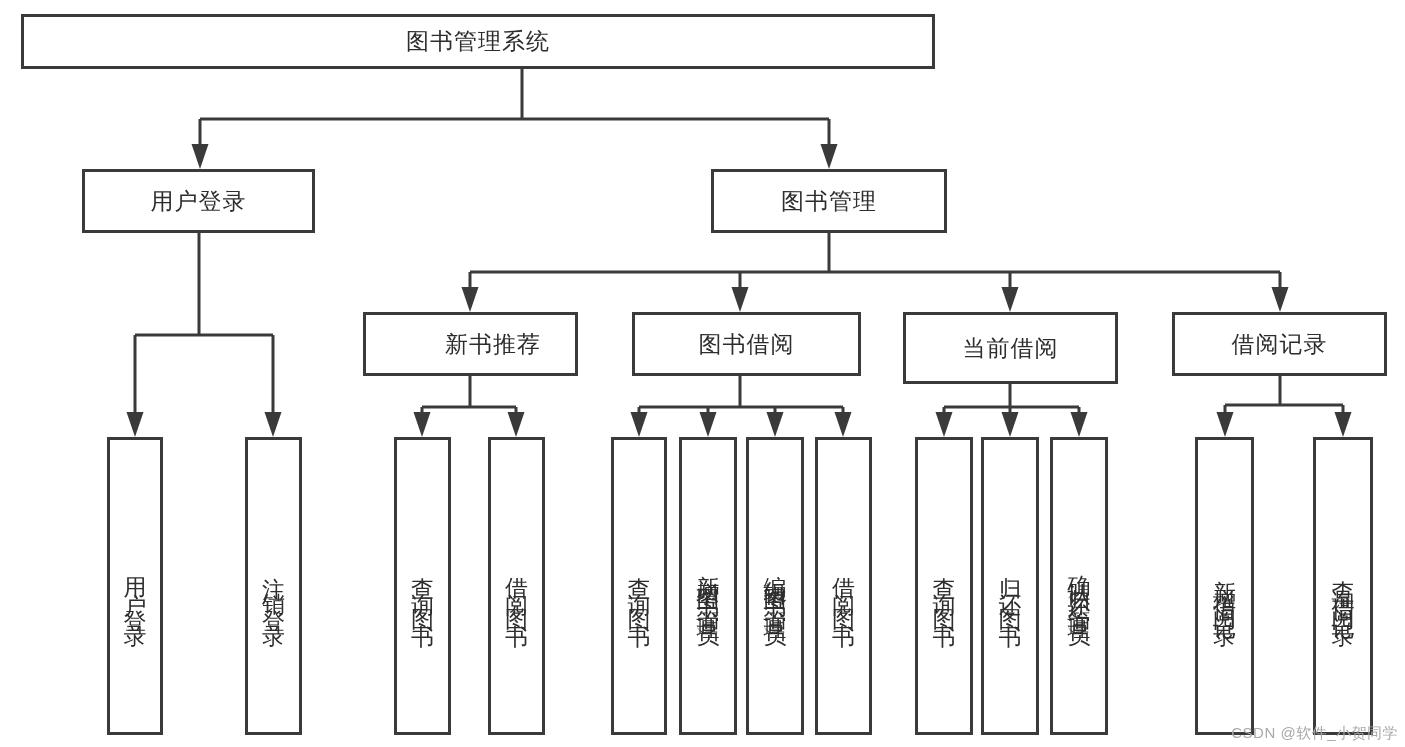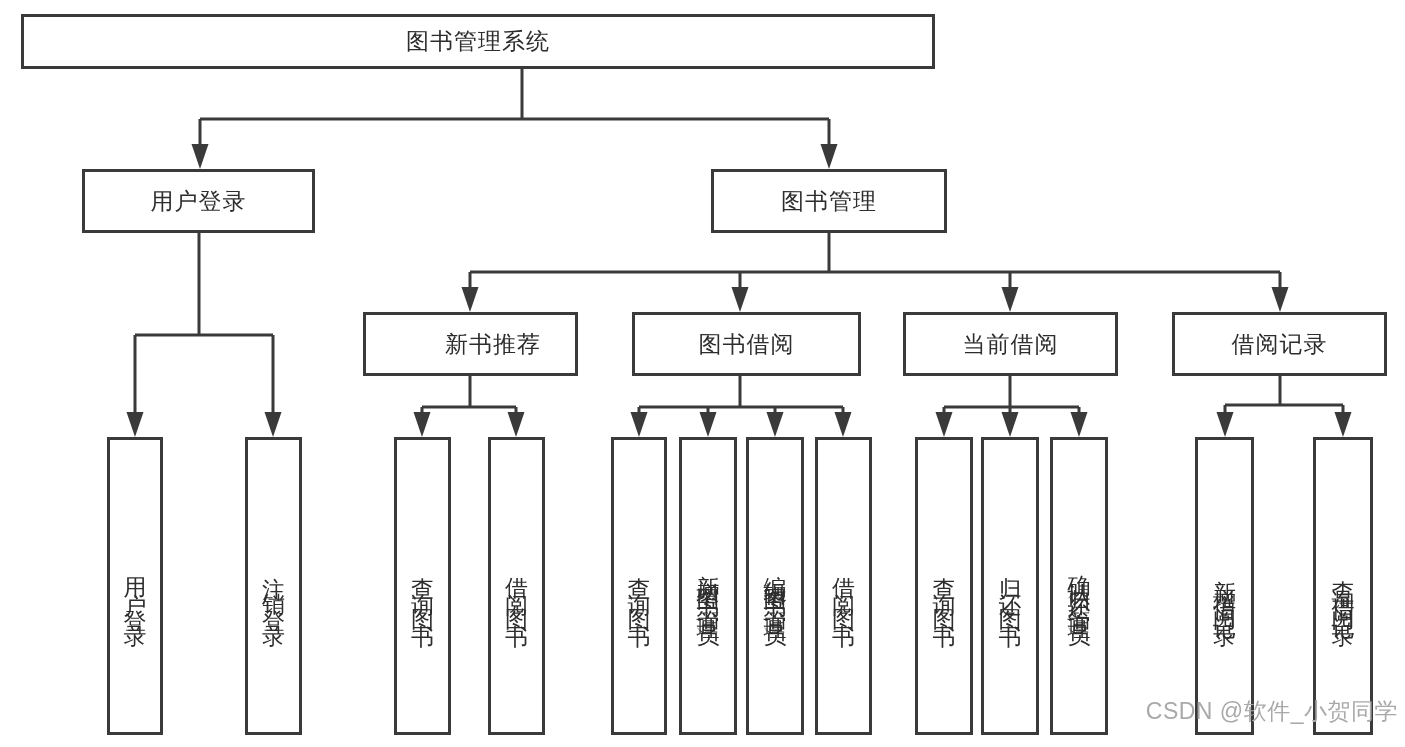--- a/index.html
+++ b/index.html
@@ -50,22 +50,22 @@
     writing-mode: vertical-rl;
     text-orientation: mixed;
     letter-spacing: 16px;
     padding-top: 10px;
   }
   .node.v.sp-mid  { letter-spacing: 9px; padding-top: 6px; }
   .node.v.sp-tight{ letter-spacing: 7px; padding-top: 4px; }
   .watermark {
     position: absolute;
     right: 7px;
-    bottom: 20px;
-    font-size: 23px;
+    bottom: 4px;
+    font-size: 15px;
     color: var(--watermark);
     letter-spacing: 0.5px;
     white-space: nowrap;
   }
 </style>
 </head>
 <body>
 
 <div class="canvas">
 
@@ -98,21 +98,21 @@
     <polygon points="1334.5,412 1351.5,412 1343,437"></polygon>
   </svg>
 
   <div class="node" style="left:21px; top:14px; width:914px; height:55px;">图书管理系统</div>
 
   <div class="node" style="left:82px; top:169px; width:233px; height:64px;">用户登录</div>
   <div class="node" style="left:711px; top:169px; width:236px; height:64px;">图书管理</div>
 
   <div class="node" style="left:363px; top:312px; width:215px; height:64px;padding-left:45px;">新书推荐</div>
   <div class="node" style="left:632px; top:312px; width:229px; height:64px;">图书借阅</div>
-  <div class="node" style="left:903px; top:312px; width:215px; height:64px;">当前借阅</div>
+  <div class="node" style="left:903px; top:312px; width:215px; height:72px;">当前借阅</div>
   <div class="node" style="left:1172px; top:312px; width:215px; height:64px;">借阅记录</div>
 
   <div class="node v" style="left:107px; top:437px; width:56px; height:298px;">用户登录</div>
   <div class="node v" style="left:245px; top:437px; width:57px; height:298px;">注销登录</div>
 
   <div class="node v" style="left:394px; top:437px; width:57px; height:298px;">查询图书</div>
   <div class="node v" style="left:488px; top:437px; width:57px; height:298px;">借阅图书</div>
 
   <div class="node v" style="left:611px; top:437px; width:56px; height:298px;">查询图书</div>
   <div class="node v sp-tight" style="left:679px; top:437px; width:58px; height:298px;">新增图书（管理员）</div>

